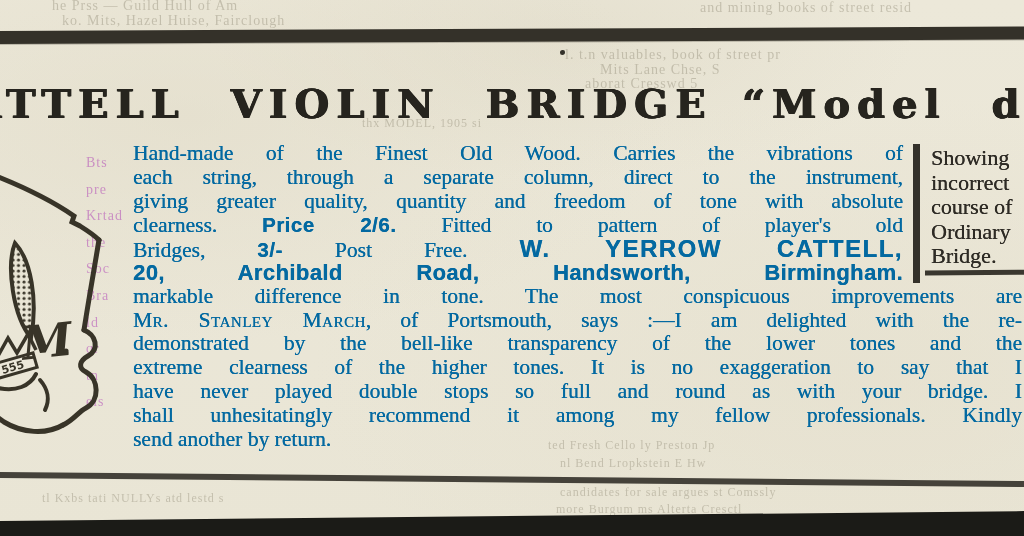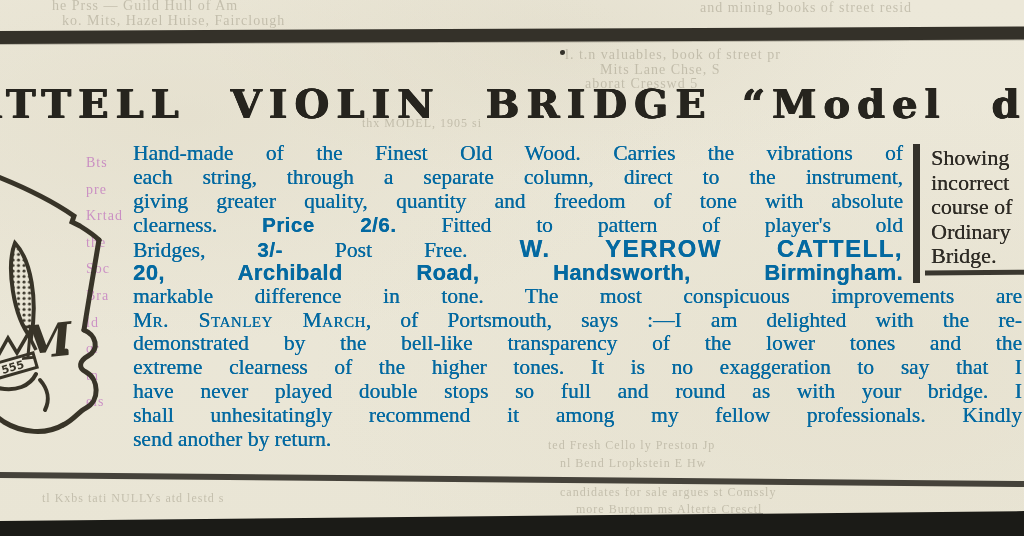--- a/index.html
+++ b/index.html
@@ -88,21 +88,21 @@
   <div>ld</div>
   <div>qr</div>
   <div>tn</div>
   <div>els</div>
 </div>
 
 <div class="abs ghost lg" style="left:548px;top:437px;">ted Fresh Cello ly Preston Jp</div>
 <div class="abs ghost lg" style="left:560px;top:455px;">nl Bend Lropkstein E Hw</div>
 <div class="abs ghost lg" style="left:18px;top:490px;margin-left:24px;">tl Kxbs tati NULLYs atd lestd s</div>
 <div class="abs ghost lg" style="left:540px;top:484px;margin-left:20px;">candidates for sale argues st Comssly</div>
-<div class="abs ghost lg" style="left:556px;top:501px;margin-left:20px;">more Burgum ms Alterta Cresctl</div>
+<div class="abs ghost lg" style="left:556px;top:501px;">more Burgum ms Alterta Cresctl</div>
 
 <div class="abs top-rule"></div>
 <div class="abs speck"></div>
 
 <div class="abs headline">
   <span class="part-left">ATTELL VIOLIN BRIDGE</span>
   <span class="part-right">“Model de</span>
 </div>
 
 <div class="abs copy">

